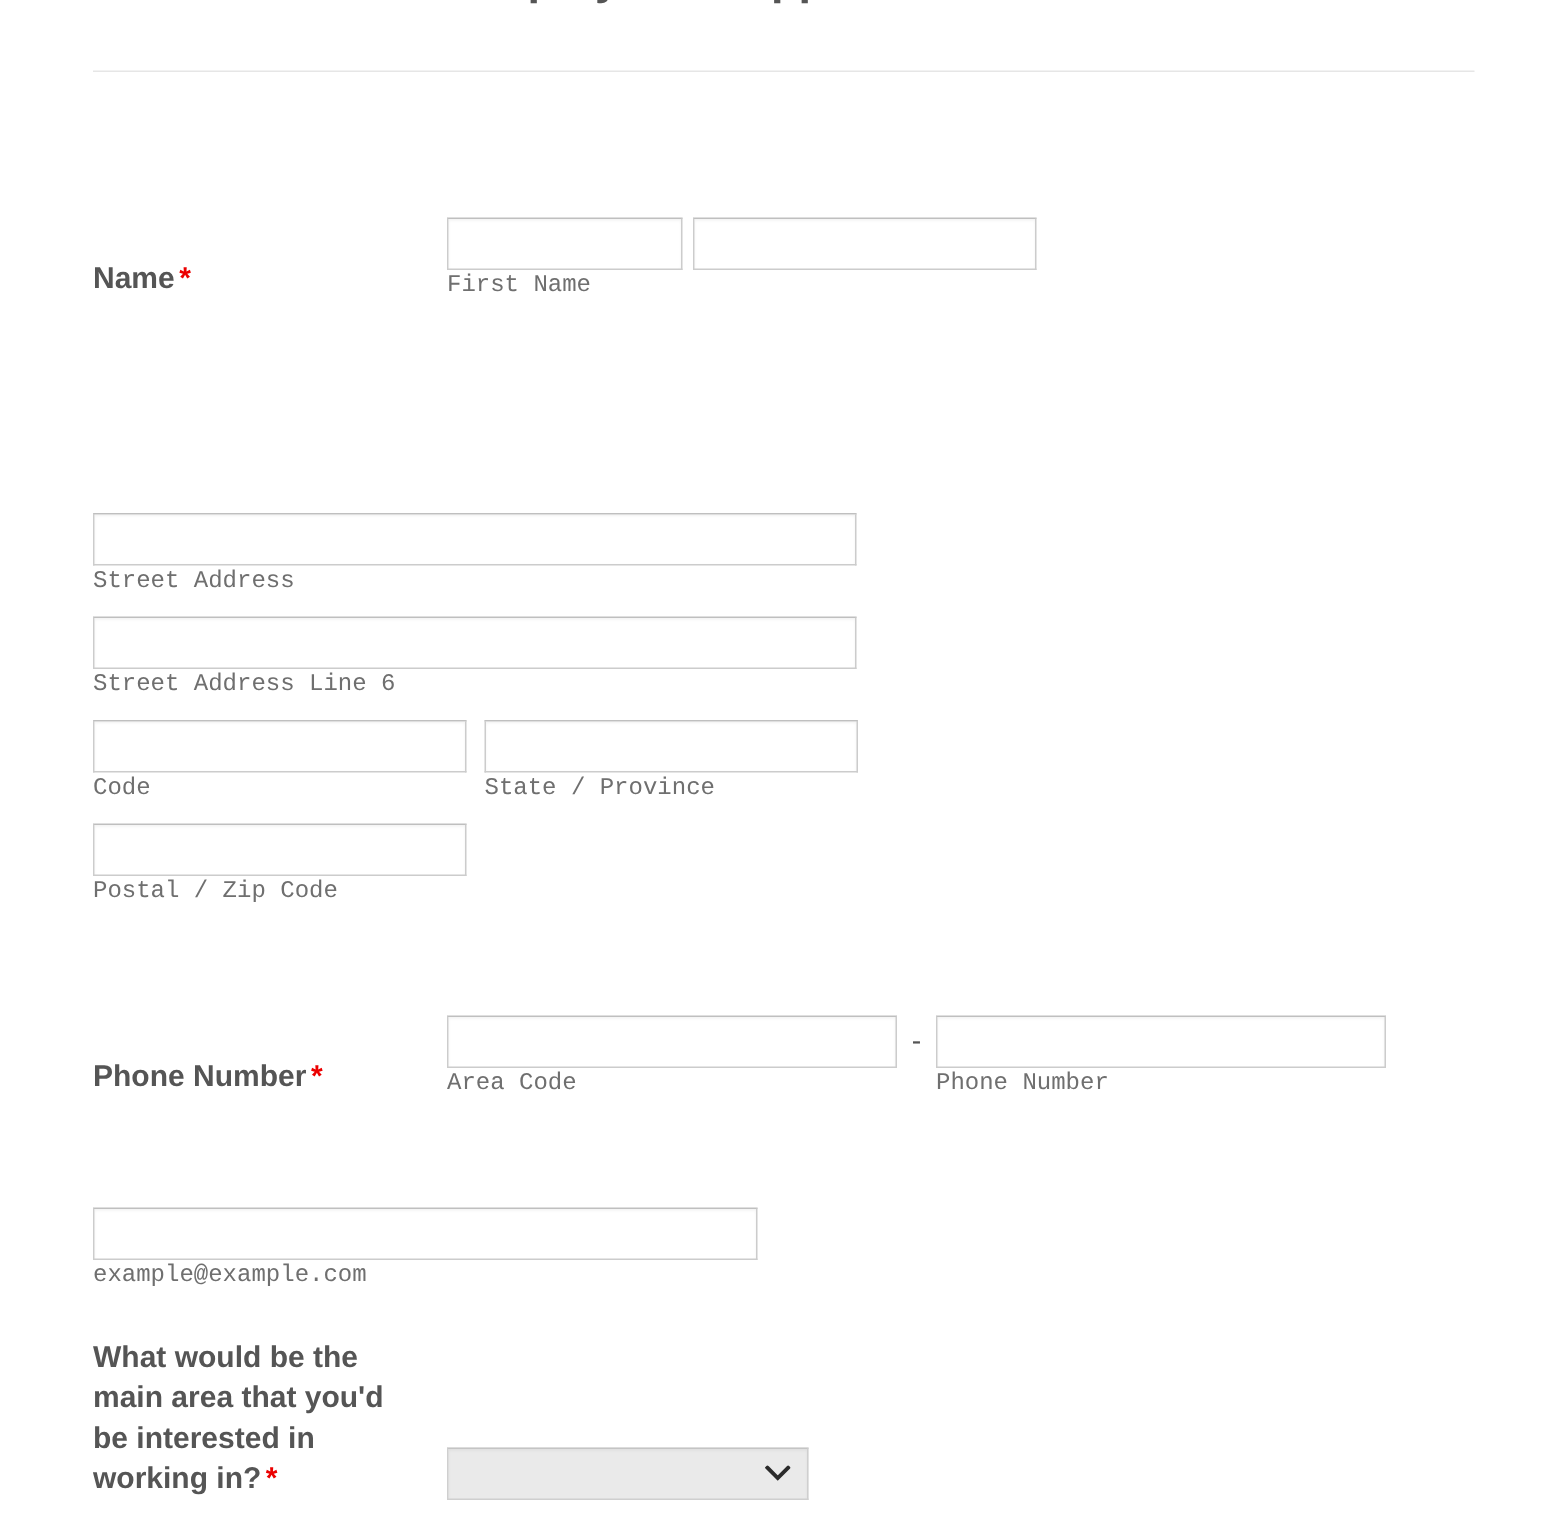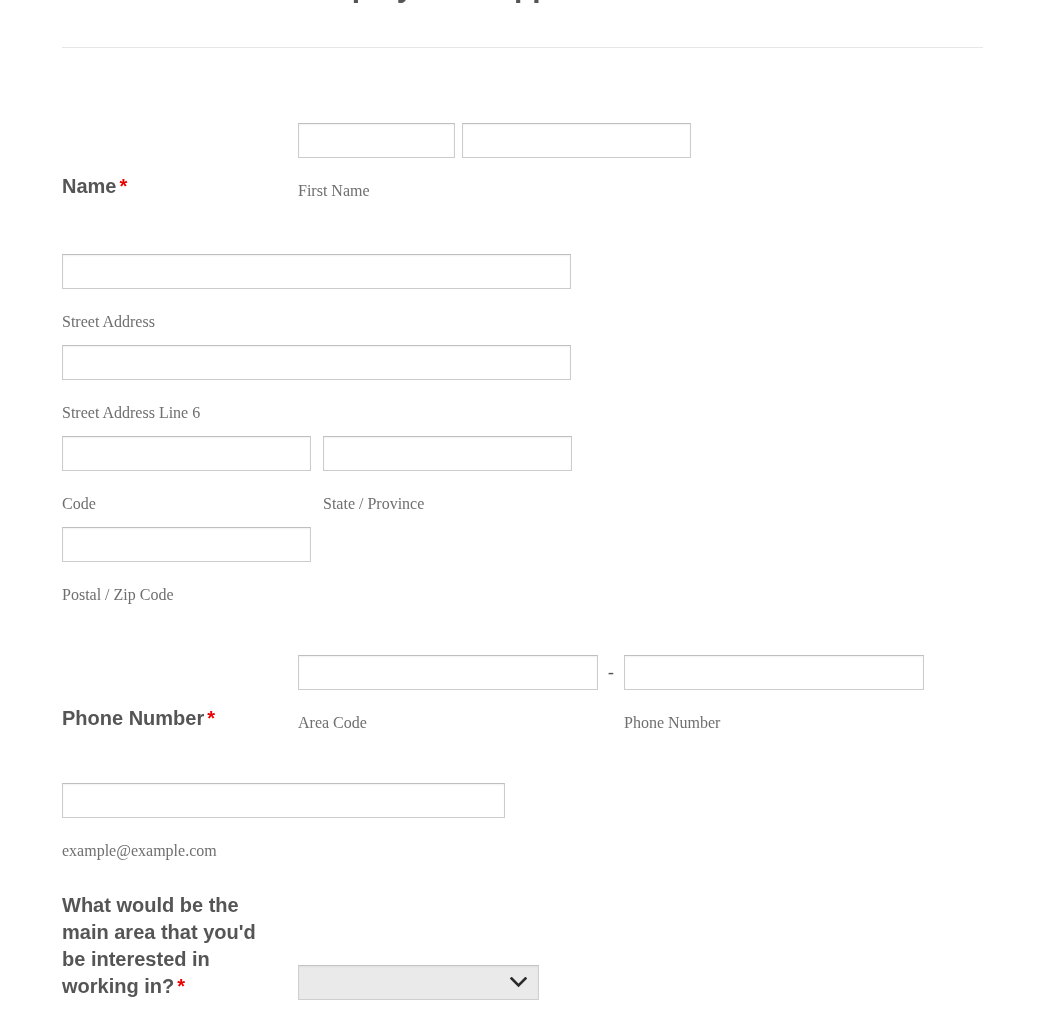--- a/index.html
+++ b/index.html
@@ -98,22 +98,22 @@
     padding: 0 8px;
     outline: none;
     display: block;
   }
   .txt::placeholder { color: #b4b4b4; }
 
   .sublabel {
     font-size: 16px;
     color: #6f6f6f;
     line-height: 19px;
-    margin-top: 23px;
-    font-family: Liberation Serif, serif;
+    margin-top: 1px;
+    font-family: Liberation Mono, monospace;
   }
 
   .inline-group {
     display: flex;
     align-items: flex-start;
   }
 
   .sub-col { display: block; }
 
   

